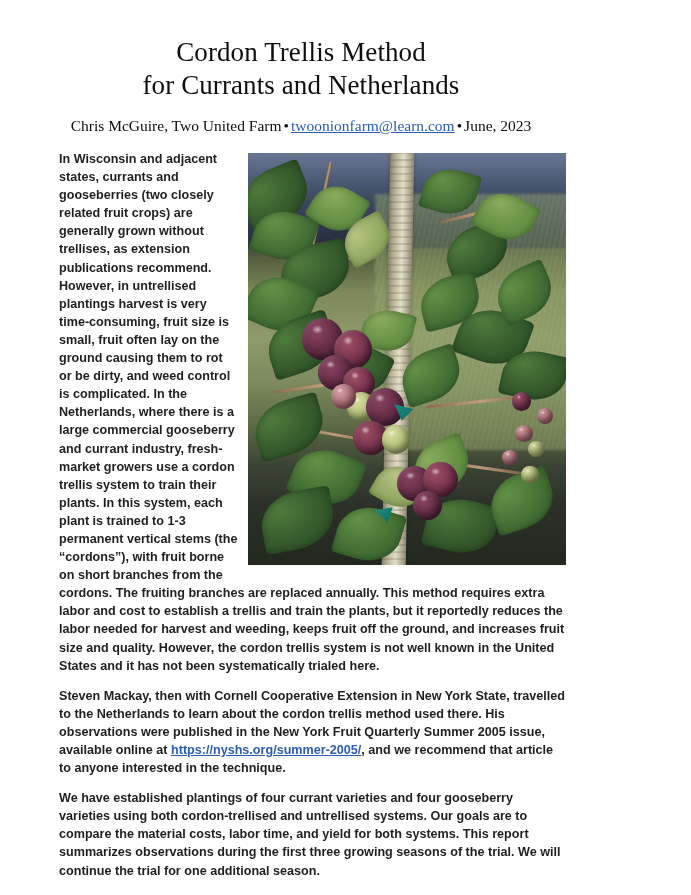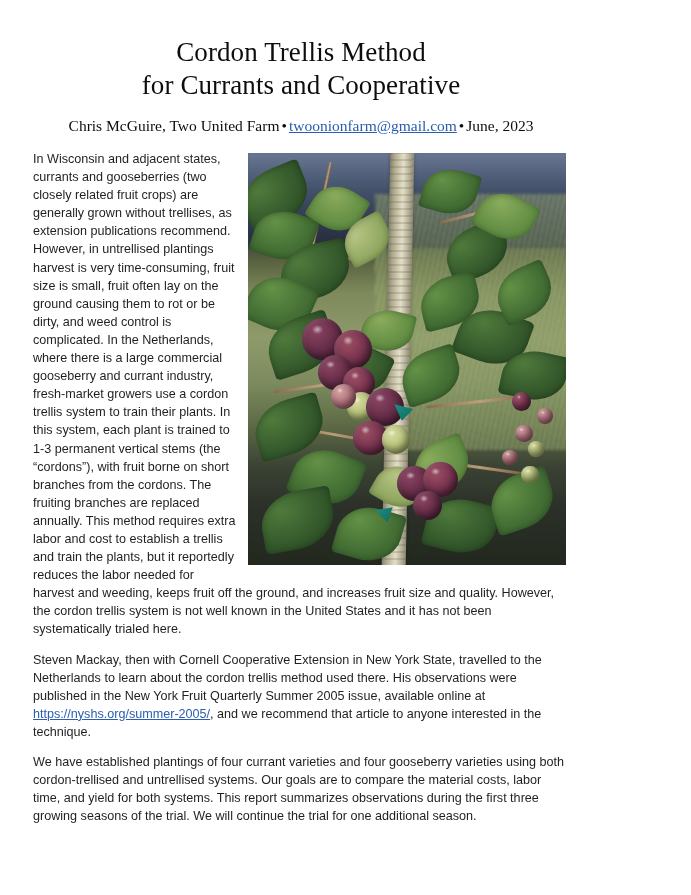--- a/index.html
+++ b/index.html
@@ -50,22 +50,23 @@
     color: #2a5db0;
     text-decoration: underline;
   }
   .sep {
     padding: 0 2px;
   }
 
   
   .body-area {
     position: relative;
-    margin: 0 36px 0 33px;
+    margin: 0 36px 0 59px;
     padding-top: 14px;
+    font-weight: bold;
   }
 
   .photo {
     float: right;
     width: 318px;
     height: 412px;
     margin: 3px 0 6px 10px;
     position: relative;
     overflow: hidden;
     background: #3c5a34;
@@ -199,24 +200,24 @@
     box-shadow: 0 0 2px rgba(0,0,0,0.4);
   }
 </style>
 </head>
 <body>
 
 <div class="page">
 
   <div class="title-block">
     <div class="title-line">Cordon Trellis Method</div>
-    <div class="title-line">for Currants and Cooperative</div>
+    <div class="title-line">for Currants and Netherlands</div>
   </div>
 
-  <div class="byline"><span>Chris McGuire, Two United Farm</span><span class="sep">•</span><a class="link" href="#">twoonionfarm@gmail.com</a><span class="sep">•</span><span>June, 2023</span></div>
+  <div class="byline"><span>Chris McGuire, Two United Farm</span><span class="sep">•</span><a class="link" href="#">twoonionfarm@learn.com</a><span class="sep">•</span><span>June, 2023</span></div>
 
   <div class="body-area">
 
     <div class="photo">
       <div class="ph-layer ph-bg"></div>
       <div class="ph-mulch"></div>
       <div class="ph-grass"></div>
       <div class="ph-post"></div>
 
       <div class="cane" style="left:22%;top:2%;width:3px;height:26%;transform:rotate(12deg);"></div>

